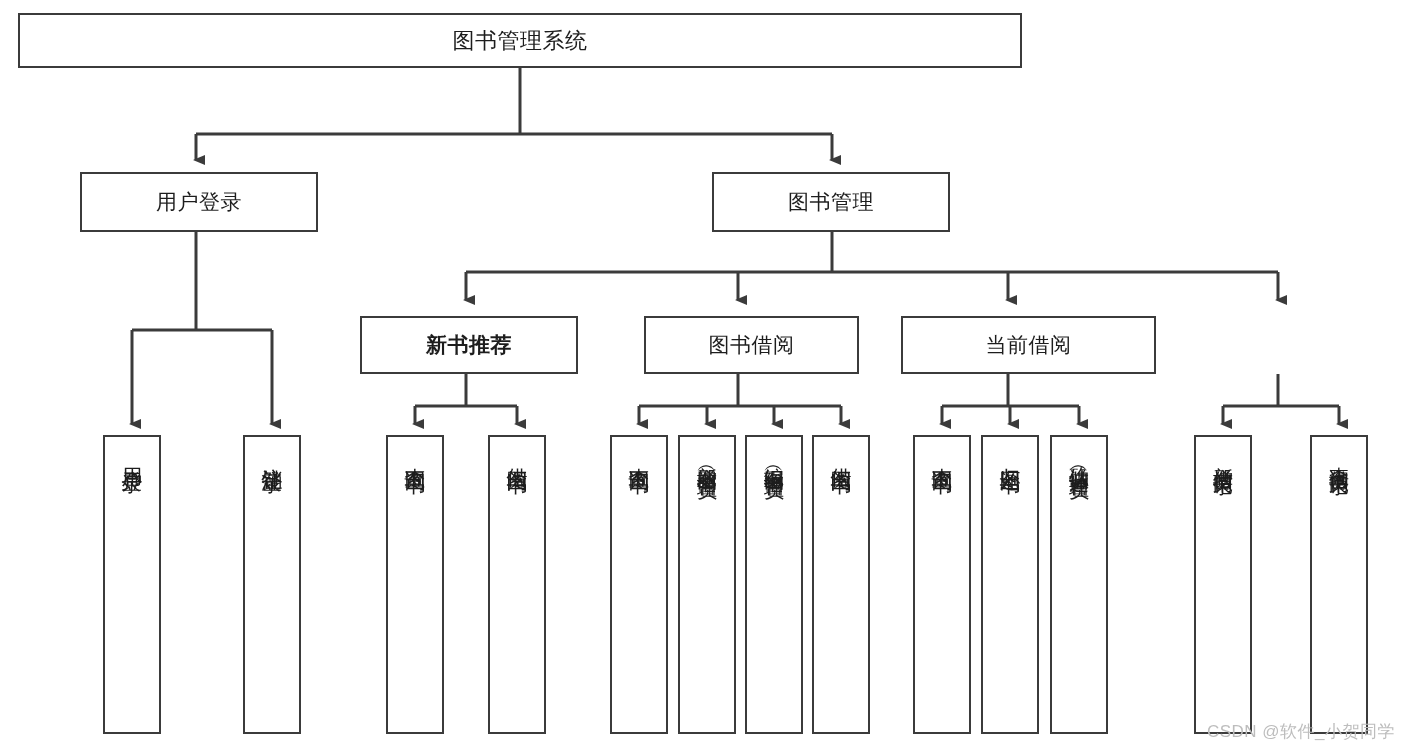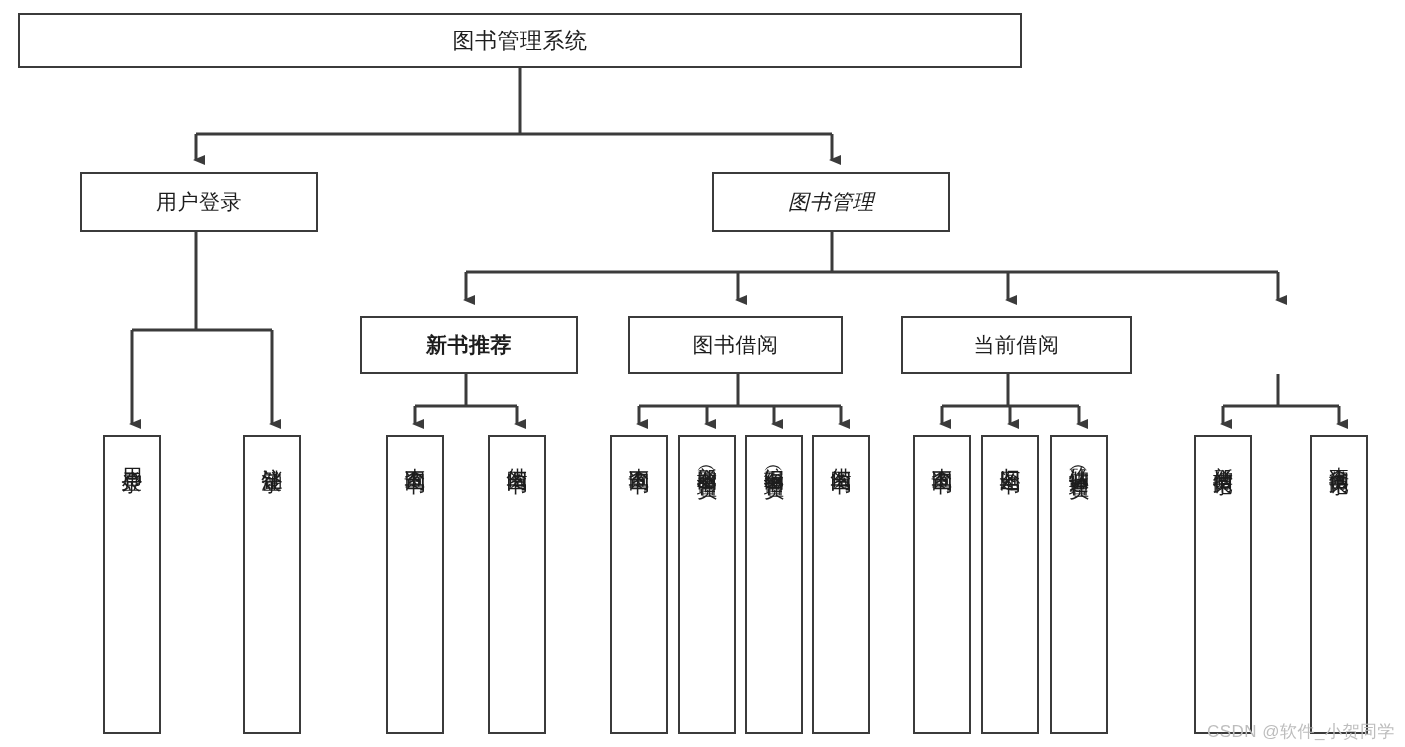--- a/index.html
+++ b/index.html
@@ -127,31 +127,31 @@
     </g>
   </svg>
 
   <div class="node h-node root" style="left:18px; top:13px; width:1004px; height:55px;">
     <span class="lbl">图书管理系统</span>
   </div>
 
   <div class="node h-node" style="left:80px; top:172px; width:238px; height:60px;">
     <span class="lbl">用户登录</span>
   </div>
-  <div class="node h-node" style="left:712px; top:172px; width:238px; height:60px;font-style:italic;">
+  <div class="node h-node" style="left:712px; top:172px; width:238px; height:60px;">
     <span class="lbl">图书管理</span>
   </div>
 
   <div class="node h-node" style="left:360px; top:316px; width:218px; height:58px;font-weight:bold;">
     <span class="lbl">新书推荐</span>
   </div>
-  <div class="node h-node" style="left:628px; top:316px; width:215px; height:58px;">
+  <div class="node h-node" style="left:644px; top:316px; width:215px; height:58px;">
     <span class="lbl">图书借阅</span>
   </div>
-  <div class="node h-node" style="left:901px; top:316px; width:231px; height:58px;">
+  <div class="node h-node" style="left:901px; top:316px; width:255px; height:58px;">
     <span class="lbl">当前借阅</span>
   </div>
 
   <div class="node v-node" style="left:103px; top:435px; width:58px; height:299px;">
     <span class="lbl">用户登录</span>
   </div>
   <div class="node v-node" style="left:243px; top:435px; width:58px; height:299px;">
     <span class="lbl">注销登录</span>
   </div>
 

